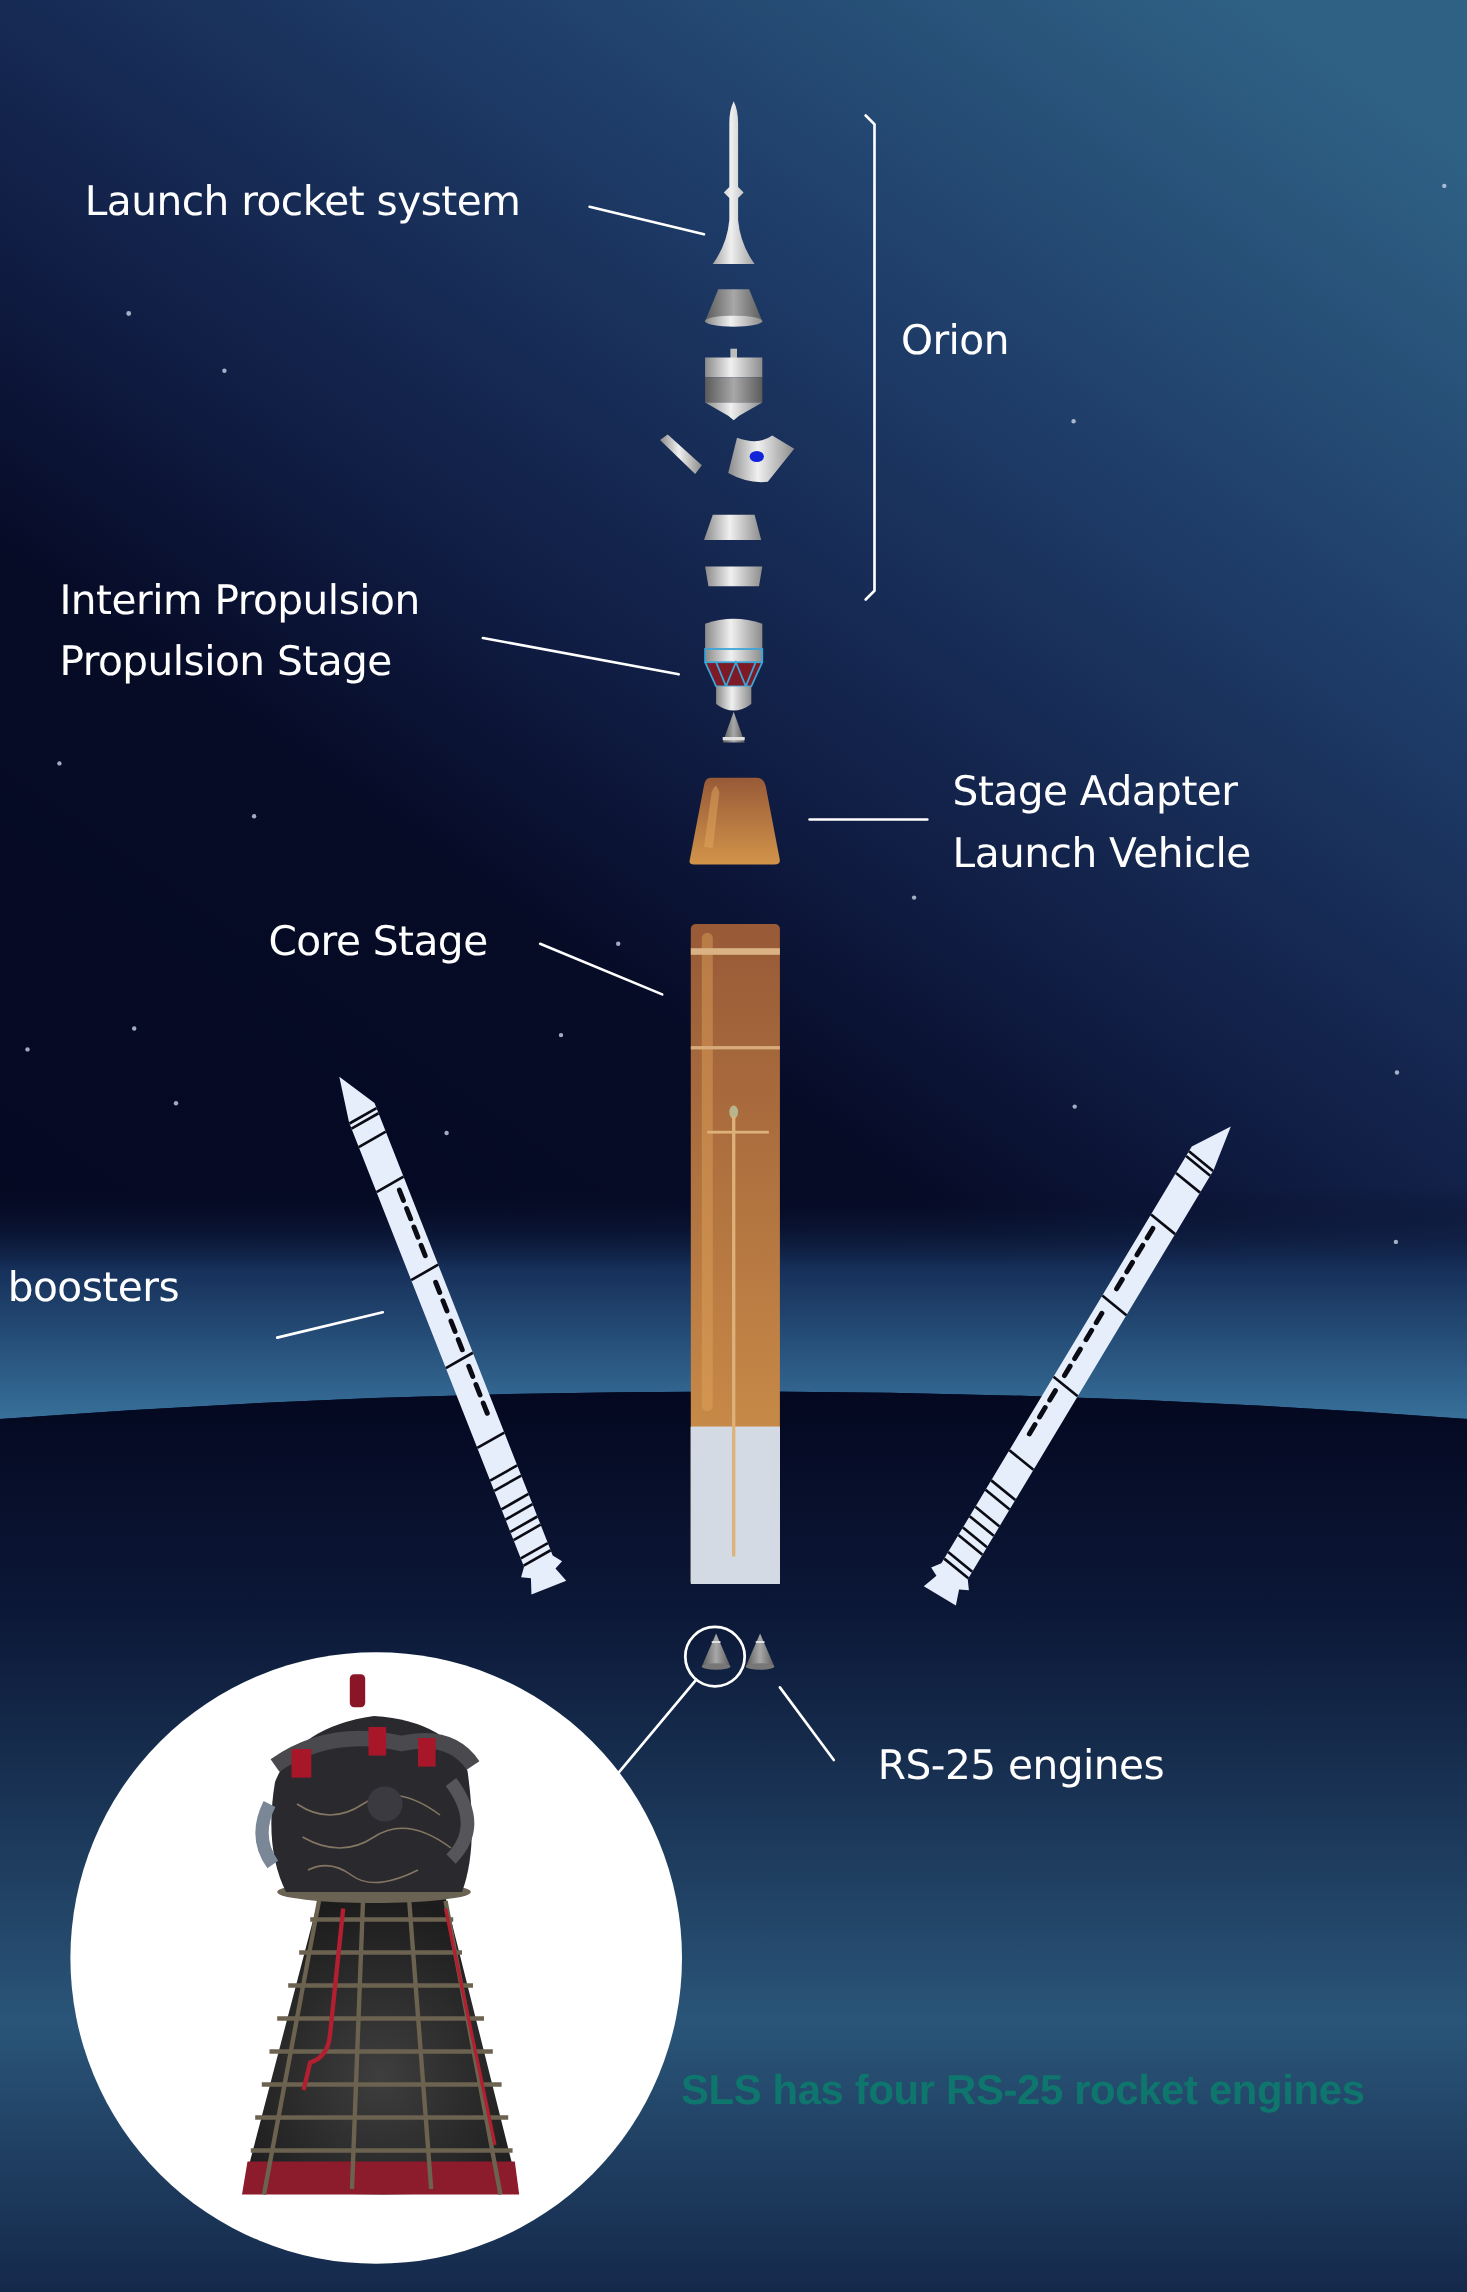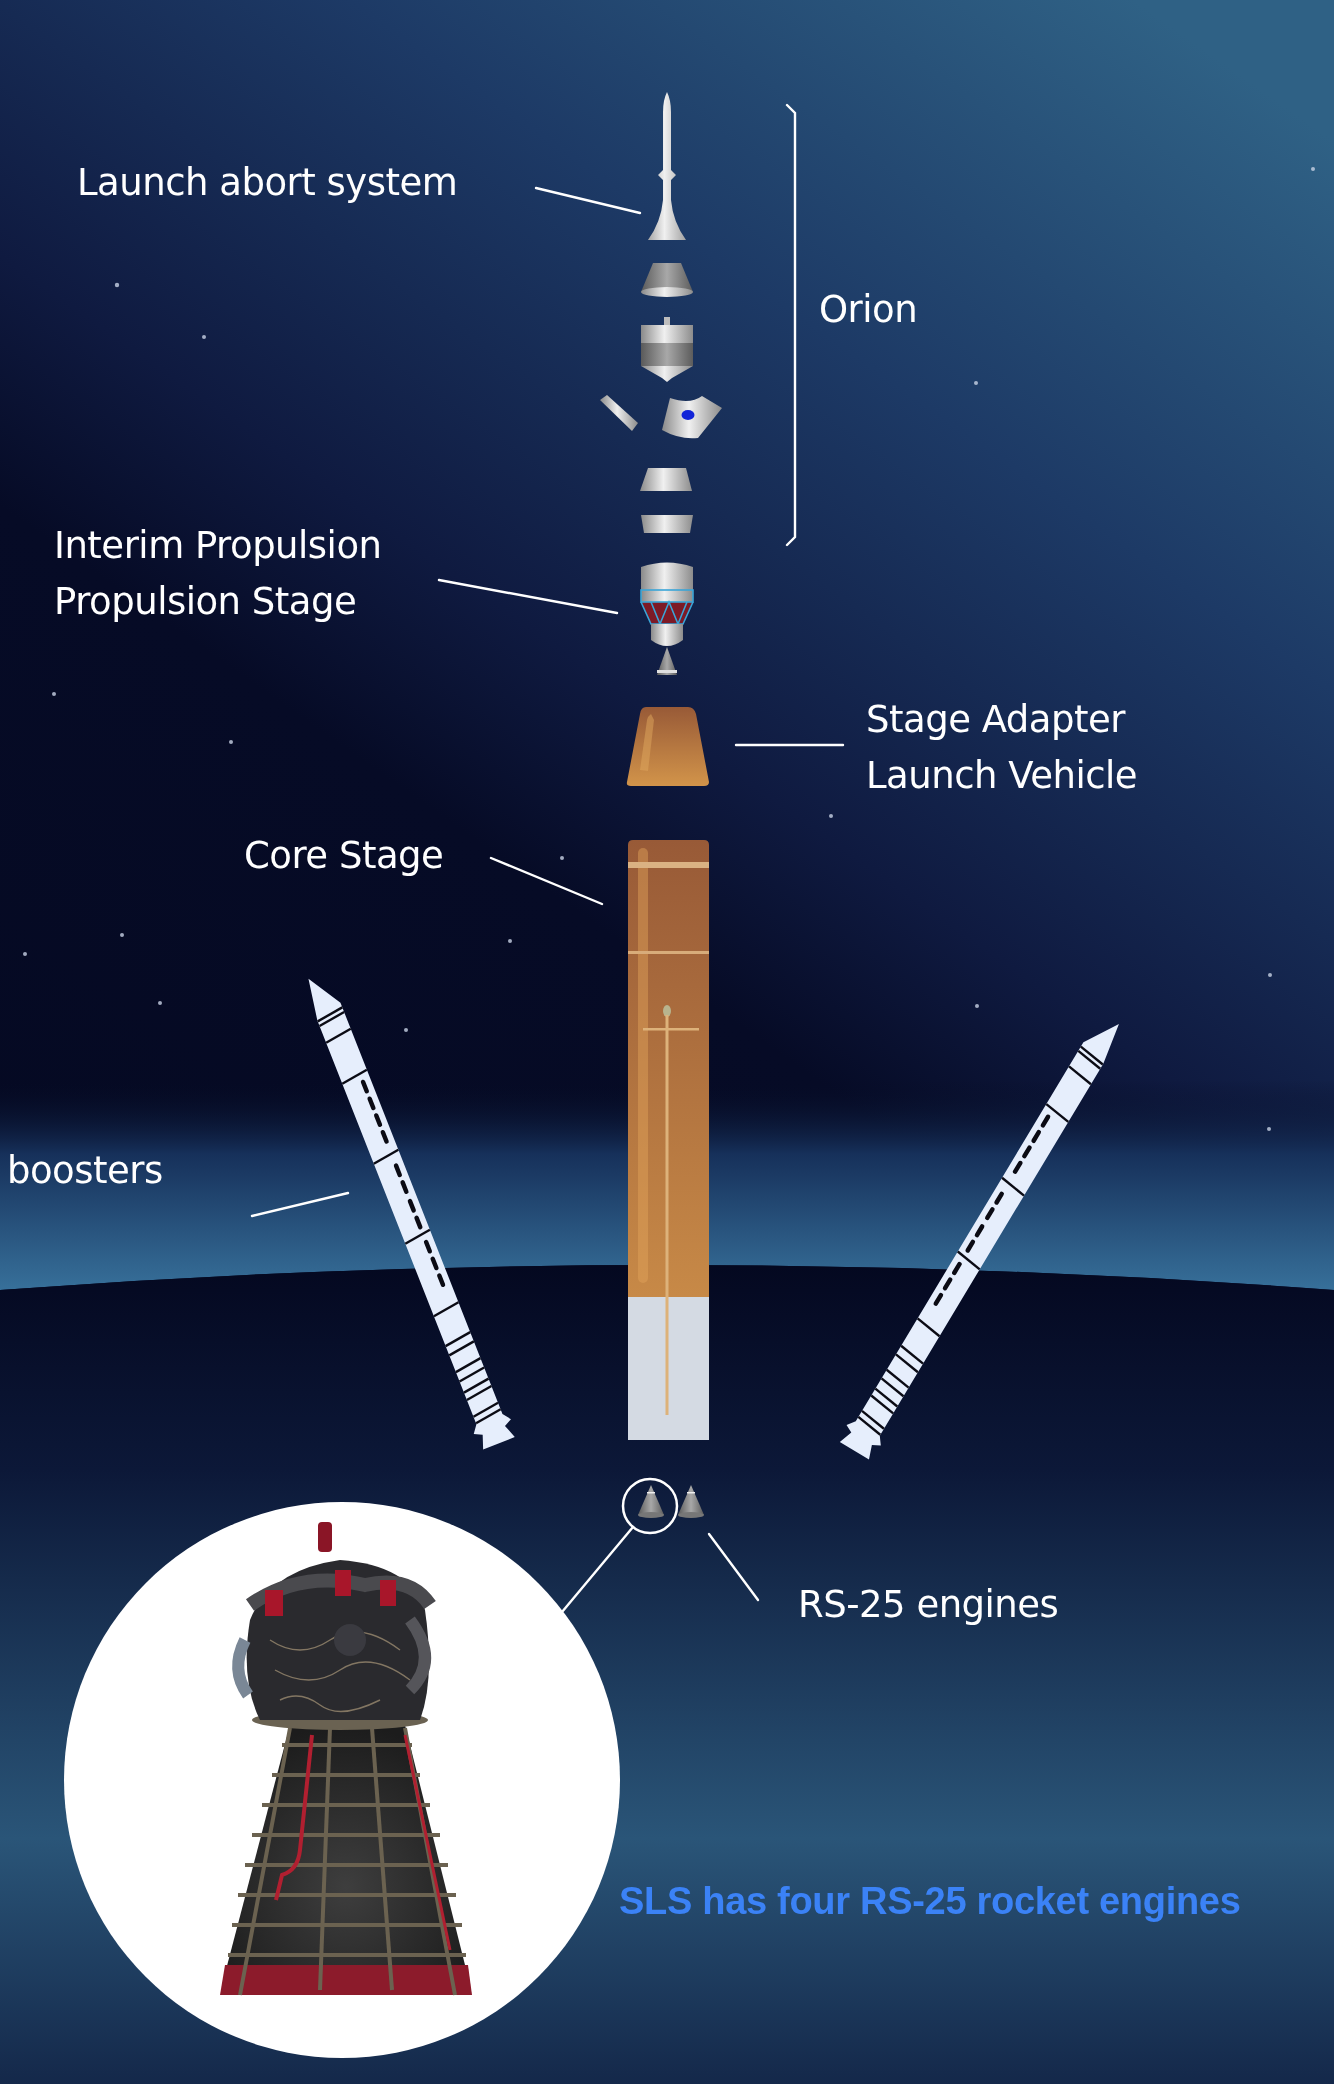--- a/index.html
+++ b/index.html
@@ -1,19 +1,19 @@
 <!DOCTYPE html>
 <html><head>
 <meta charset="utf-8">
 <style>
   html, body { margin: 0; padding: 0; background: #050a22; }
   body { width: 1334px; height: 2084px; position: relative; overflow: hidden; font-family: "DejaVu Sans", sans-serif; }
   #scene { position: absolute; left: 0; top: 0; width: 1334px; height: 2084px; }
   .lbl { position: absolute; color: #ffffff; font-family: "DejaVu Sans", sans-serif; font-size: 37px; line-height: 56px; white-space: nowrap; letter-spacing: -0.5px; }
-  .caption { position: absolute; color: #3b82f6; font-family: "Liberation Sans", sans-serif; font-weight: bold; font-size: 38px; white-space: nowrap; letter-spacing: -0.3px; }
+  .caption { position: absolute; color: #0f766e; font-family: "Liberation Sans", sans-serif; font-weight: bold; font-size: 38px; white-space: nowrap; letter-spacing: -0.3px; }
 </style>
 </head>
 <body>
 
 <svg id="scene" viewBox="0 0 1334 2084" width="1334" height="2084" xmlns="http://www.w3.org/2000/svg">
   <defs>
     <linearGradient id="sky" x1="0.85" y1="0" x2="0.4" y2="1">
       <stop offset="0" stop-color="#2f6185"></stop>
       <stop offset="0.22" stop-color="#1d3a66"></stop>
       <stop offset="0.42" stop-color="#0f1a40"></stop>
@@ -257,21 +257,21 @@
     <path d="M787 105 L795 113 L795 537 L787 545"></path>
     <line x1="439" y1="580" x2="617" y2="613"></line>
     <line x1="736" y1="745" x2="843" y2="745"></line>
     <line x1="491" y1="858" x2="602" y2="904"></line>
     <line x1="252" y1="1216" x2="348" y2="1193"></line>
     <line x1="709" y1="1534" x2="758" y2="1600"></line>
     <line x1="633" y1="1527" x2="562" y2="1612"></line>
   </g>
 </svg>
 
-<div class="lbl" style="left:77px; top:155px;">Launch abort system</div>
+<div class="lbl" style="left:77px; top:155px;">Launch rocket system</div>
 <div class="lbl" style="left:819px; top:282px;">Orion</div>
 <div class="lbl" style="left:54px; top:518px;">
   <div>Interim Propulsion</div>
   <div>Propulsion Stage</div>
 </div>
 <div class="lbl" style="left:866px; top:692px;">
   <div>Stage Adapter</div>
   <div>Launch Vehicle</div>
 </div>
 <div class="lbl" style="left:244px; top:828px;">Core Stage</div>

